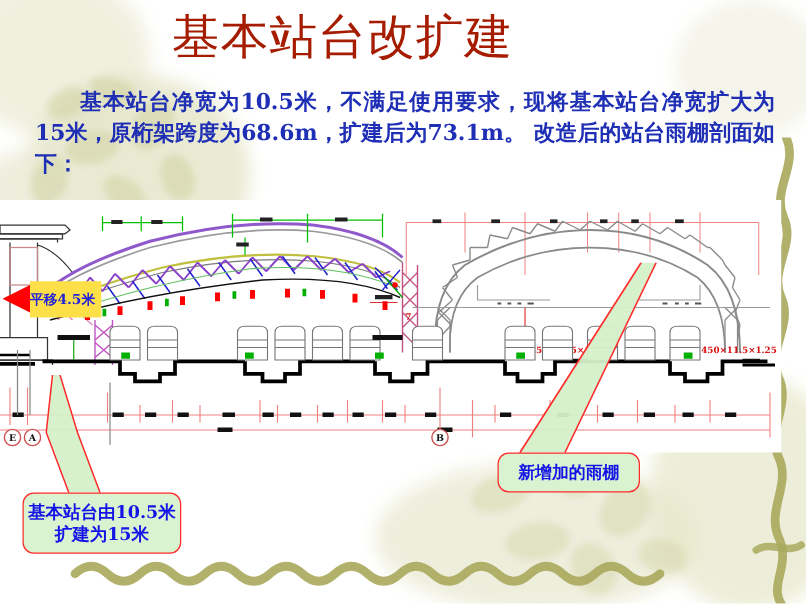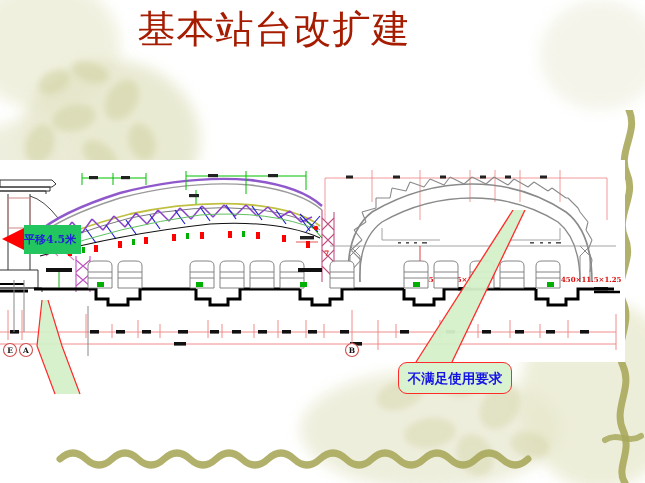--- a/index.html
+++ b/index.html
@@ -36,21 +36,21 @@
   #cad{position:absolute;left:0;top:160px;width:625px;height:202px;background:#fff;}
   #cad svg{display:block;}
 
   
   .arrow-badge{position:absolute;left:2px;top:229px;height:20px;display:flex;align-items:center;}
   .arrow-badge .head{
     width:0;height:0;border-top:11px solid transparent;border-bottom:11px solid transparent;
     border-right:22px solid #FF0000;
   }
   .arrow-badge .bar{
-    background:#22c55e;height:29px;display:flex;align-items:center;justify-content:center;
+    background:#fde047;height:29px;display:flex;align-items:center;justify-content:center;
     padding:0 5px 0 0;
   }
   .arrow-badge .bar span{
     color:#2323D8;font-size:11px;font-weight:bold;white-space:nowrap;line-height:11px;
     font-family:"DejaVu Serif","Liberation Serif",serif;
   }
 
   
   .callout{
     position:absolute;background:#D9F2D0;border:1.4px solid #FF2A2A;border-radius:9px;
@@ -106,20 +106,21 @@
     <path d="M6 330 C18 322 30 334 42 326" stroke="#A8A95C" stroke-width="6" fill="none" stroke-linecap="round" opacity=".85"></path>
   </svg>
 
   <svg class="vine-bottom" viewBox="0 0 645 34" preserveAspectRatio="none">
     <path d="M60 20 q13 -12 26 0 t26 0 t26 0 t26 0 t26 0 t26 0 t26 0 t26 0 t26 0
              t26 0 t26 0 t26 0 t26 0 t26 0 t26 0 t26 0 t26 0 t26 0" stroke="#A8A95C" stroke-width="7" fill="none" stroke-linecap="round" opacity=".9"></path>
   </svg>
 
   <div class="title">基本站台改扩建</div>
 
+  <div class="body-text">基本站台净宽为10.5米，不满足使用要求，现将基本站台净宽扩大为15米，原桁架跨度为68.6m，扩建后为73.1m。 改造后的站台雨棚剖面如下：</div>
 
   <div id="cad">
     <svg width="625" height="202" viewBox="0 0 625 202">
 
       <g stroke="#F08080" stroke-width=".8" fill="none">
         <line x1="325" y1="18" x2="607" y2="18"></line>
         <line x1="325" y1="18" x2="325" y2="60"></line>
         <line x1="372" y1="10" x2="372" y2="42"></line>
         <line x1="420" y1="10" x2="420" y2="60"></line>
         <line x1="470" y1="10" x2="470" y2="42"></line>
@@ -476,17 +477,20 @@
     <path d="M125 0 L52 152" stroke="#FF2A2A" stroke-width="1.3" fill="none"></path>
   </svg>
 
   <div class="arrow-badge">
     <div class="head"></div>
     <div class="bar">
       <span>平移4.5米</span>
     </div>
   </div>
 
+  <div class="callout" id="callout-left">
+    <span>基本站台由10.5米扩建为15米</span>
+  </div>
   <div class="callout" id="callout-right">
-    <span>不满足使用要求</span>
+    <span>新增加的雨棚</span>
   </div>
 
 </div>
 
 </body></html>

